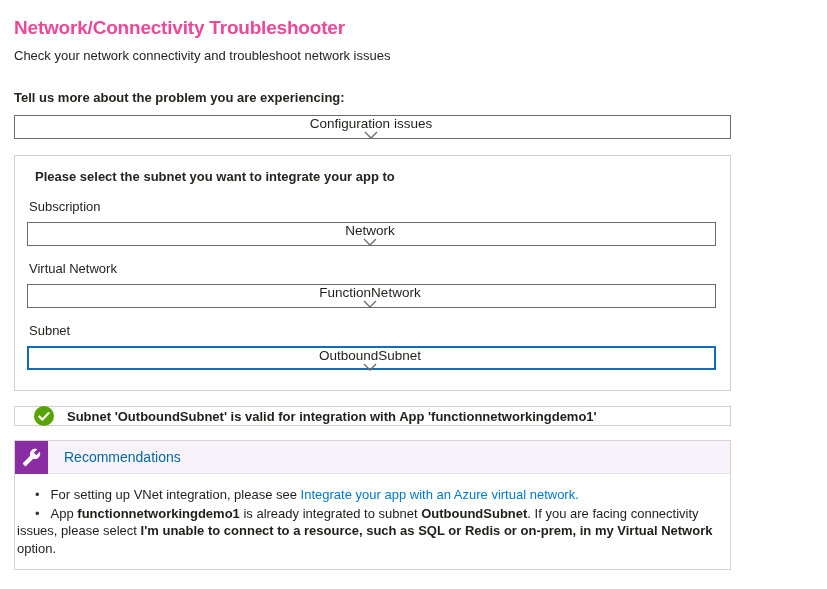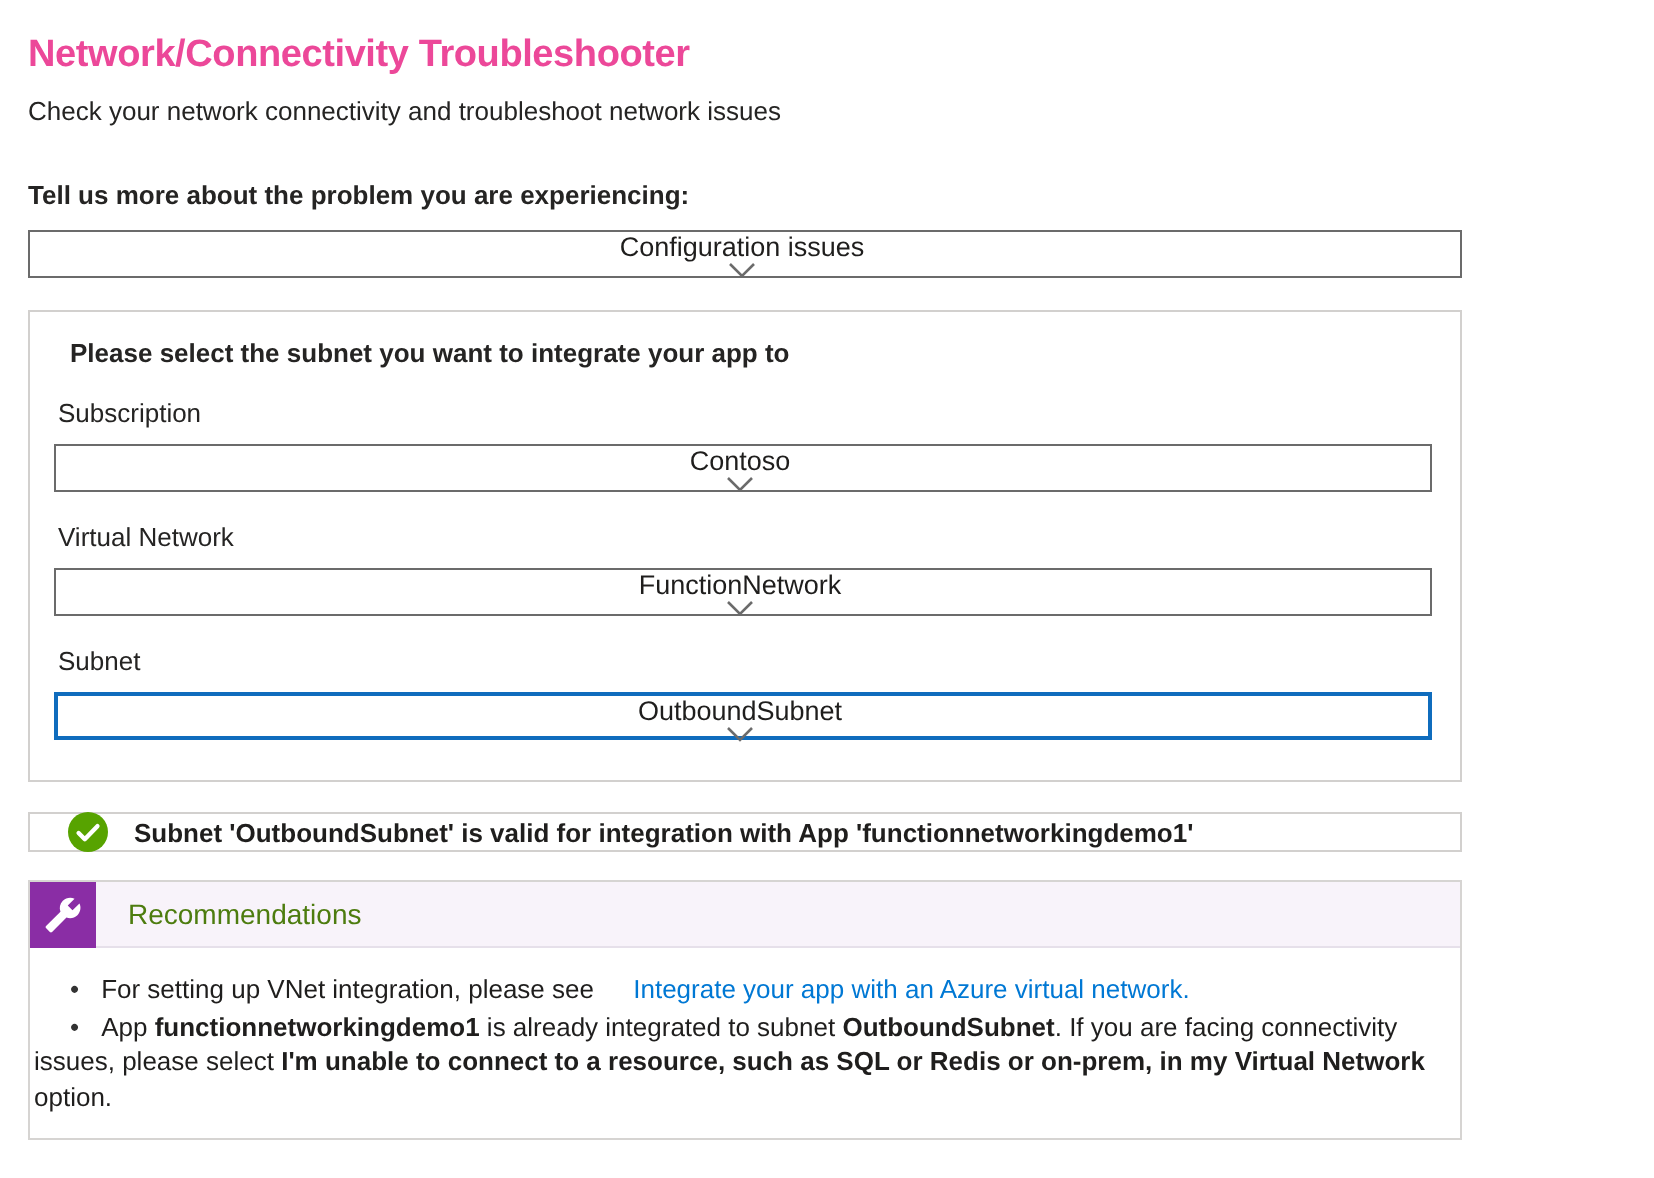--- a/index.html
+++ b/index.html
@@ -47,26 +47,26 @@
   .rec{margin-top:14px;border:1px solid #d6d4d2;}
   .rec-header{
     display:flex;align-items:center;height:33px;
     background:var(--recommendation-header-bg);
     border-bottom:1px solid #e6e0ea;
   }
   .rec-icon{
     width:33px;height:33px;flex:0 0 33px;background:var(--recommendation-purple);
     display:flex;align-items:center;justify-content:center;color:#fff;
   }
-  .rec-title{margin-left:16px;font-size:14px;color:#4d7c0f;}
+  .rec-title{margin-left:16px;font-size:14px;color:#0369a1;}
   .rec-body{padding:12px 12px 11px 2px;font-size:13px;line-height:17.5px;color:#1f1e1d;}
   .rec-item{margin-bottom:1px;}
   .bullet{margin:0 11px 0 18px;color:#333;}
   .bold{font-weight:700;}
-  .rec-link{color:var(--link-blue);text-decoration:none;cursor:pointer;margin-left:16px;}
+  .rec-link{color:var(--link-blue);text-decoration:none;cursor:pointer;}
 </style>
 </head>
 <body>
 
 <div class="container">
 
   <h1>Network/Connectivity Troubleshooter</h1>
   <p class="subtitle">Check your network connectivity and troubleshoot network issues</p>
 
   <div class="q-label">Tell us more about the problem you are experiencing:</div>
@@ -78,21 +78,21 @@
         </svg>
     </span>
   </div>
 
   <div class="panel">
     <div class="panel-heading">Please select the subnet you want to integrate your app to</div>
     <div>
   <div class="field">
     <div class="field-label">Subscription</div>
     <div class="select">
-      <span class="select-value">Contoso</span>
+      <span class="select-value">Network</span>
       <span class="chevron">
         <svg width="14" height="8" viewBox="0 0 14 8">
                 <path d="M1 1l6 6 6-6" fill="none" stroke="var(--chevron-gray)" stroke-width="1.3"></path>
               </svg>
       </span>
     </div>
   </div>
 
   <div class="field">
     <div class="field-label">Virtual Network</div>

